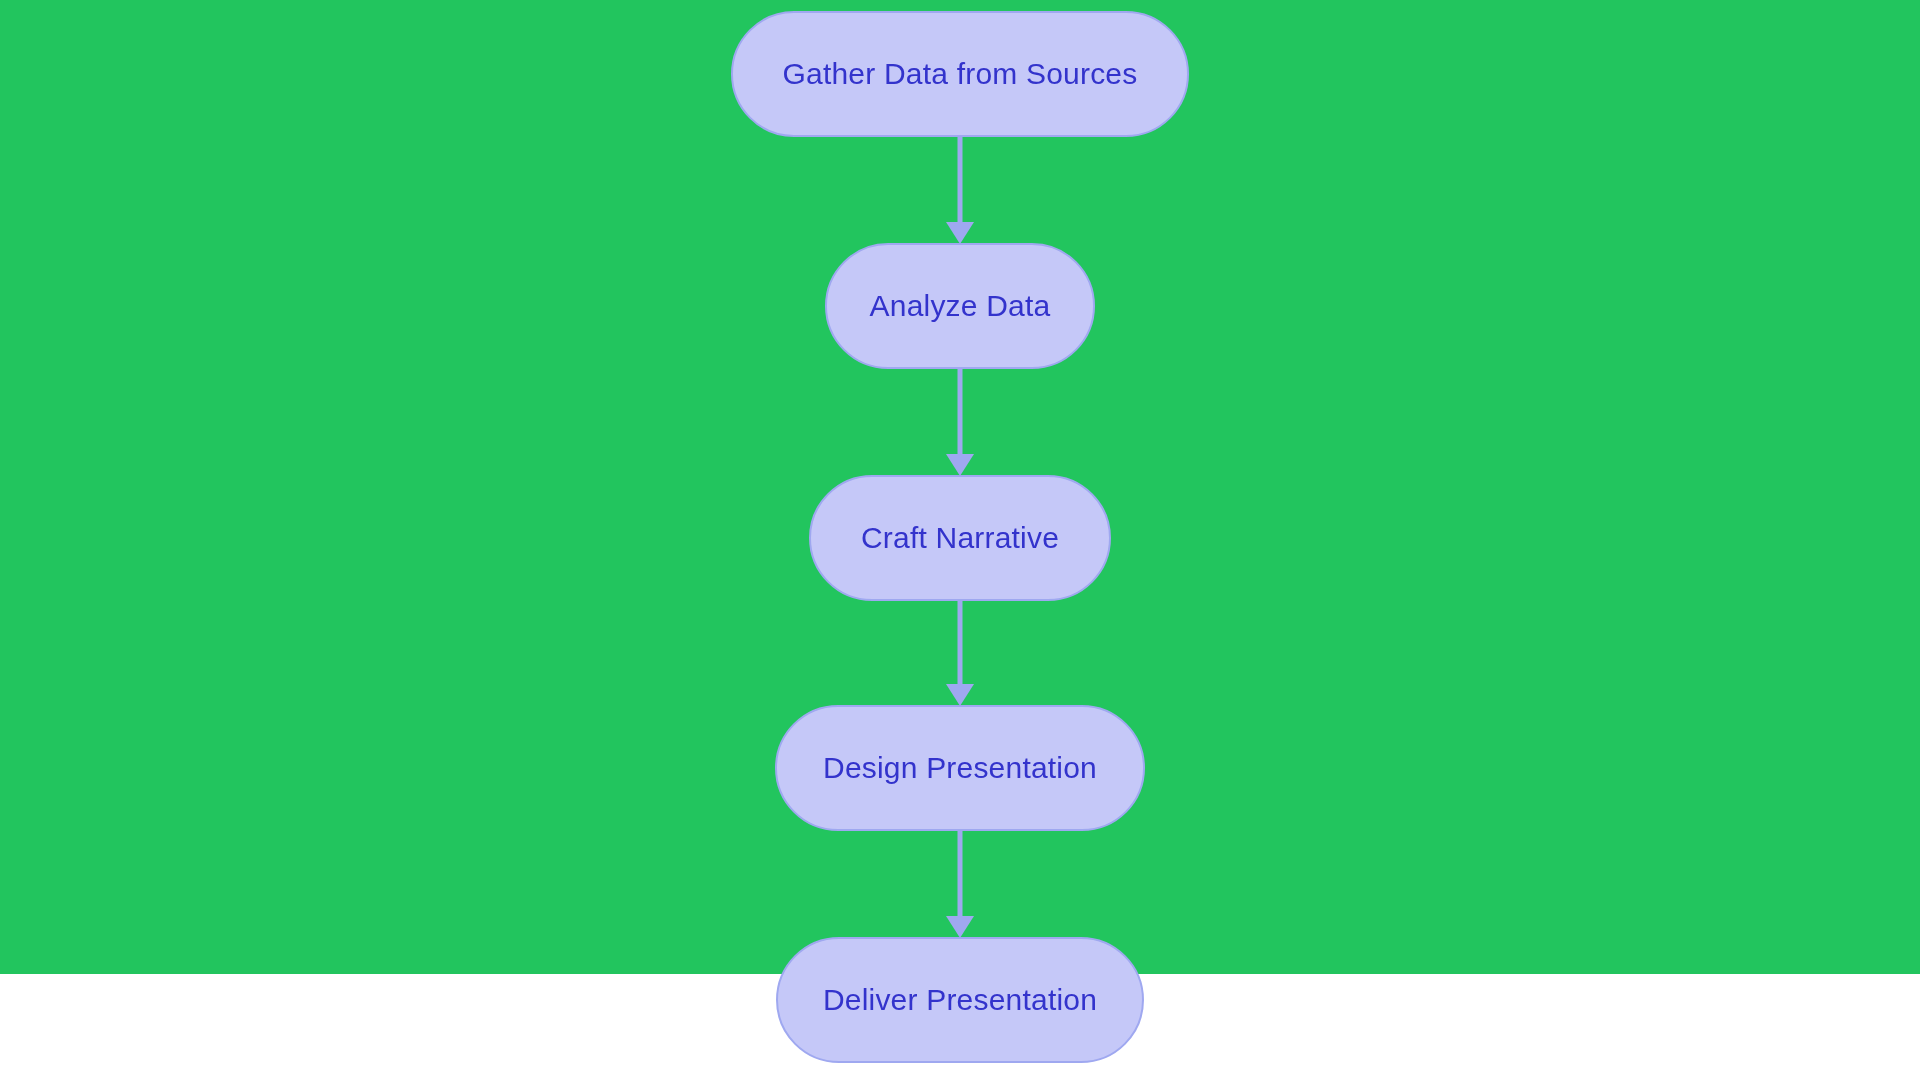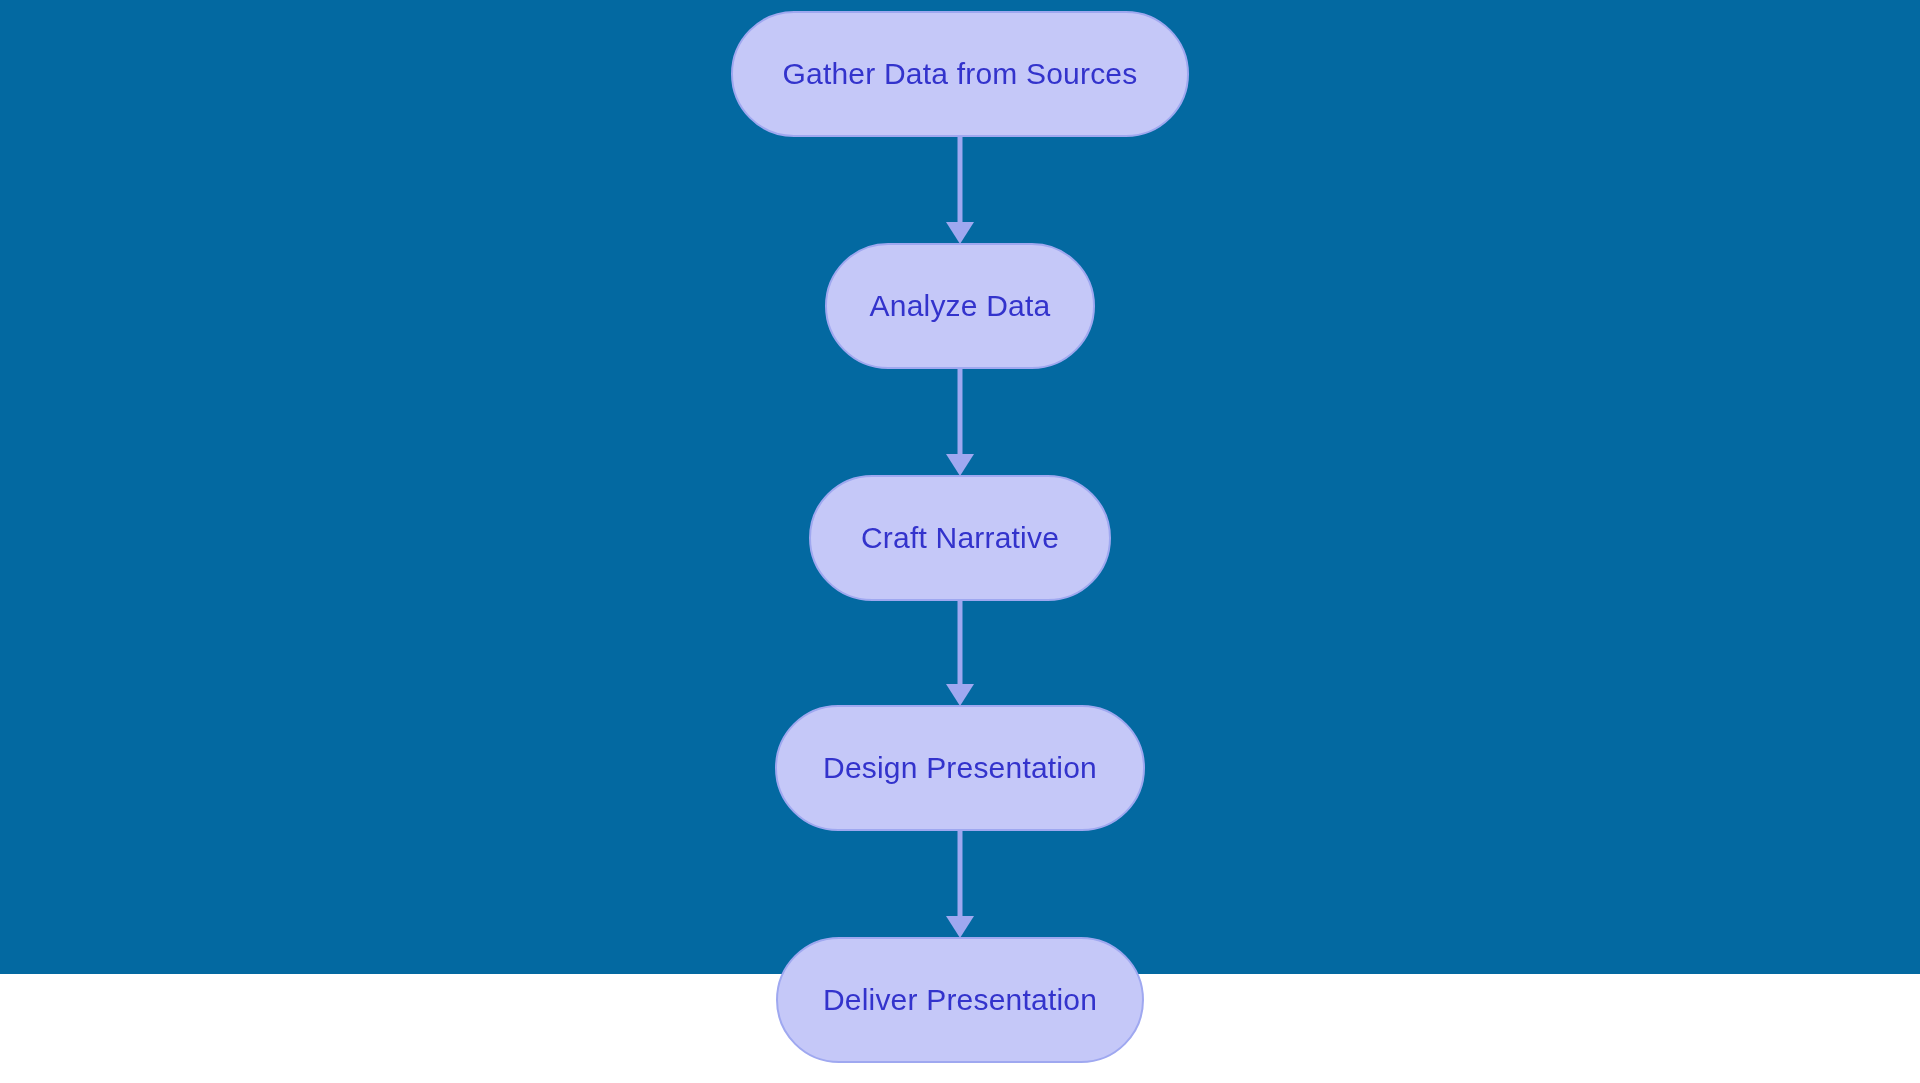--- a/index.html
+++ b/index.html
@@ -12,21 +12,21 @@
     width: 1920px;
     height: 1083px;
     overflow: hidden;
     font-family: "Liberation Sans", "DejaVu Sans", sans-serif;
   }
 
   #flow-canvas {
     position: relative;
     width: 1920px;
     height: 974px;
-    background: #0369a1;
+    background: #22c55e;
   }
 
   .flow-svg {
     position: absolute;
     top: 0;
     left: 0;
     width: 1920px;
     height: 1083px;
     display: block;
   }

